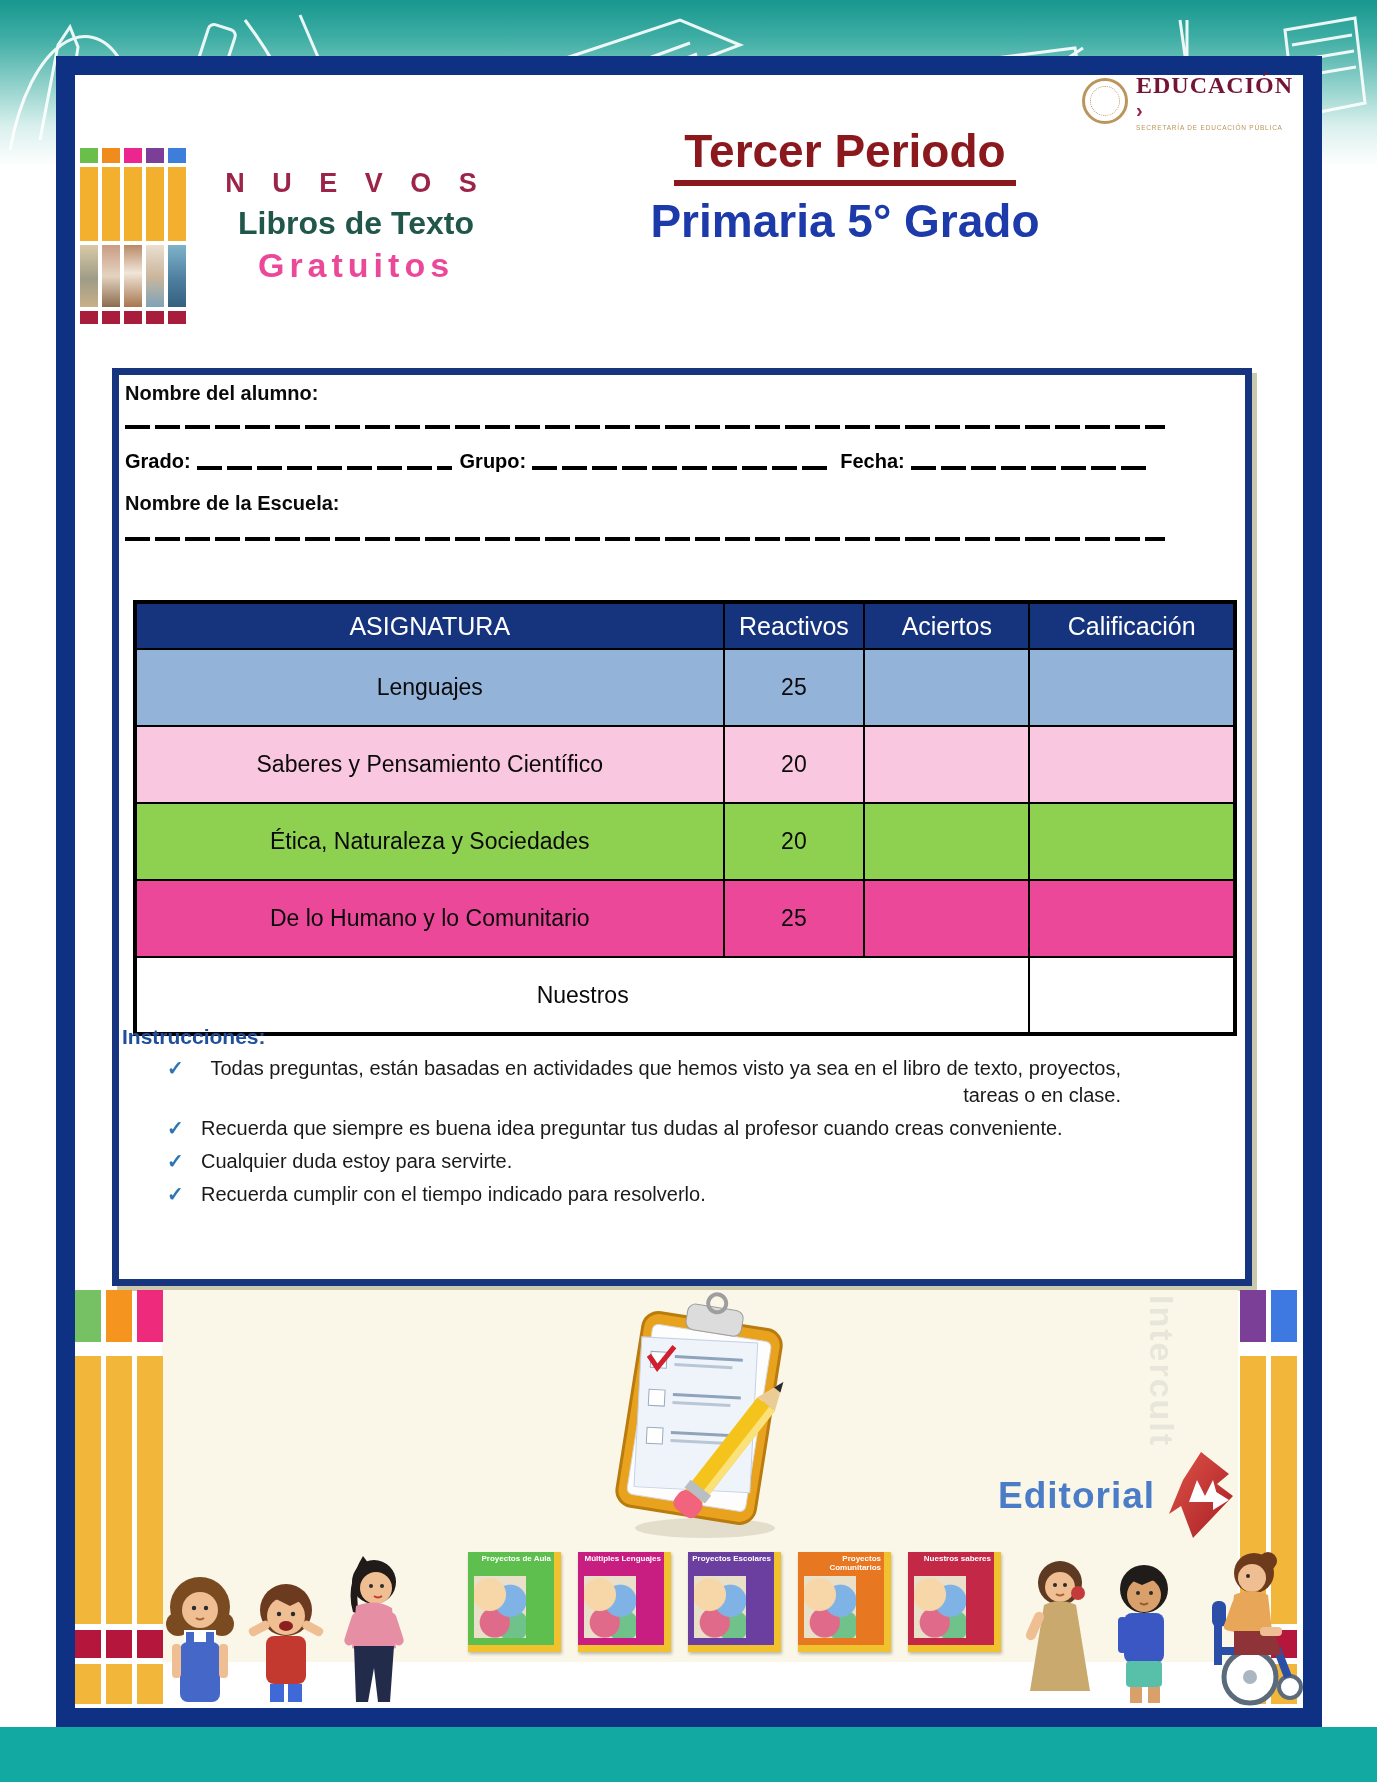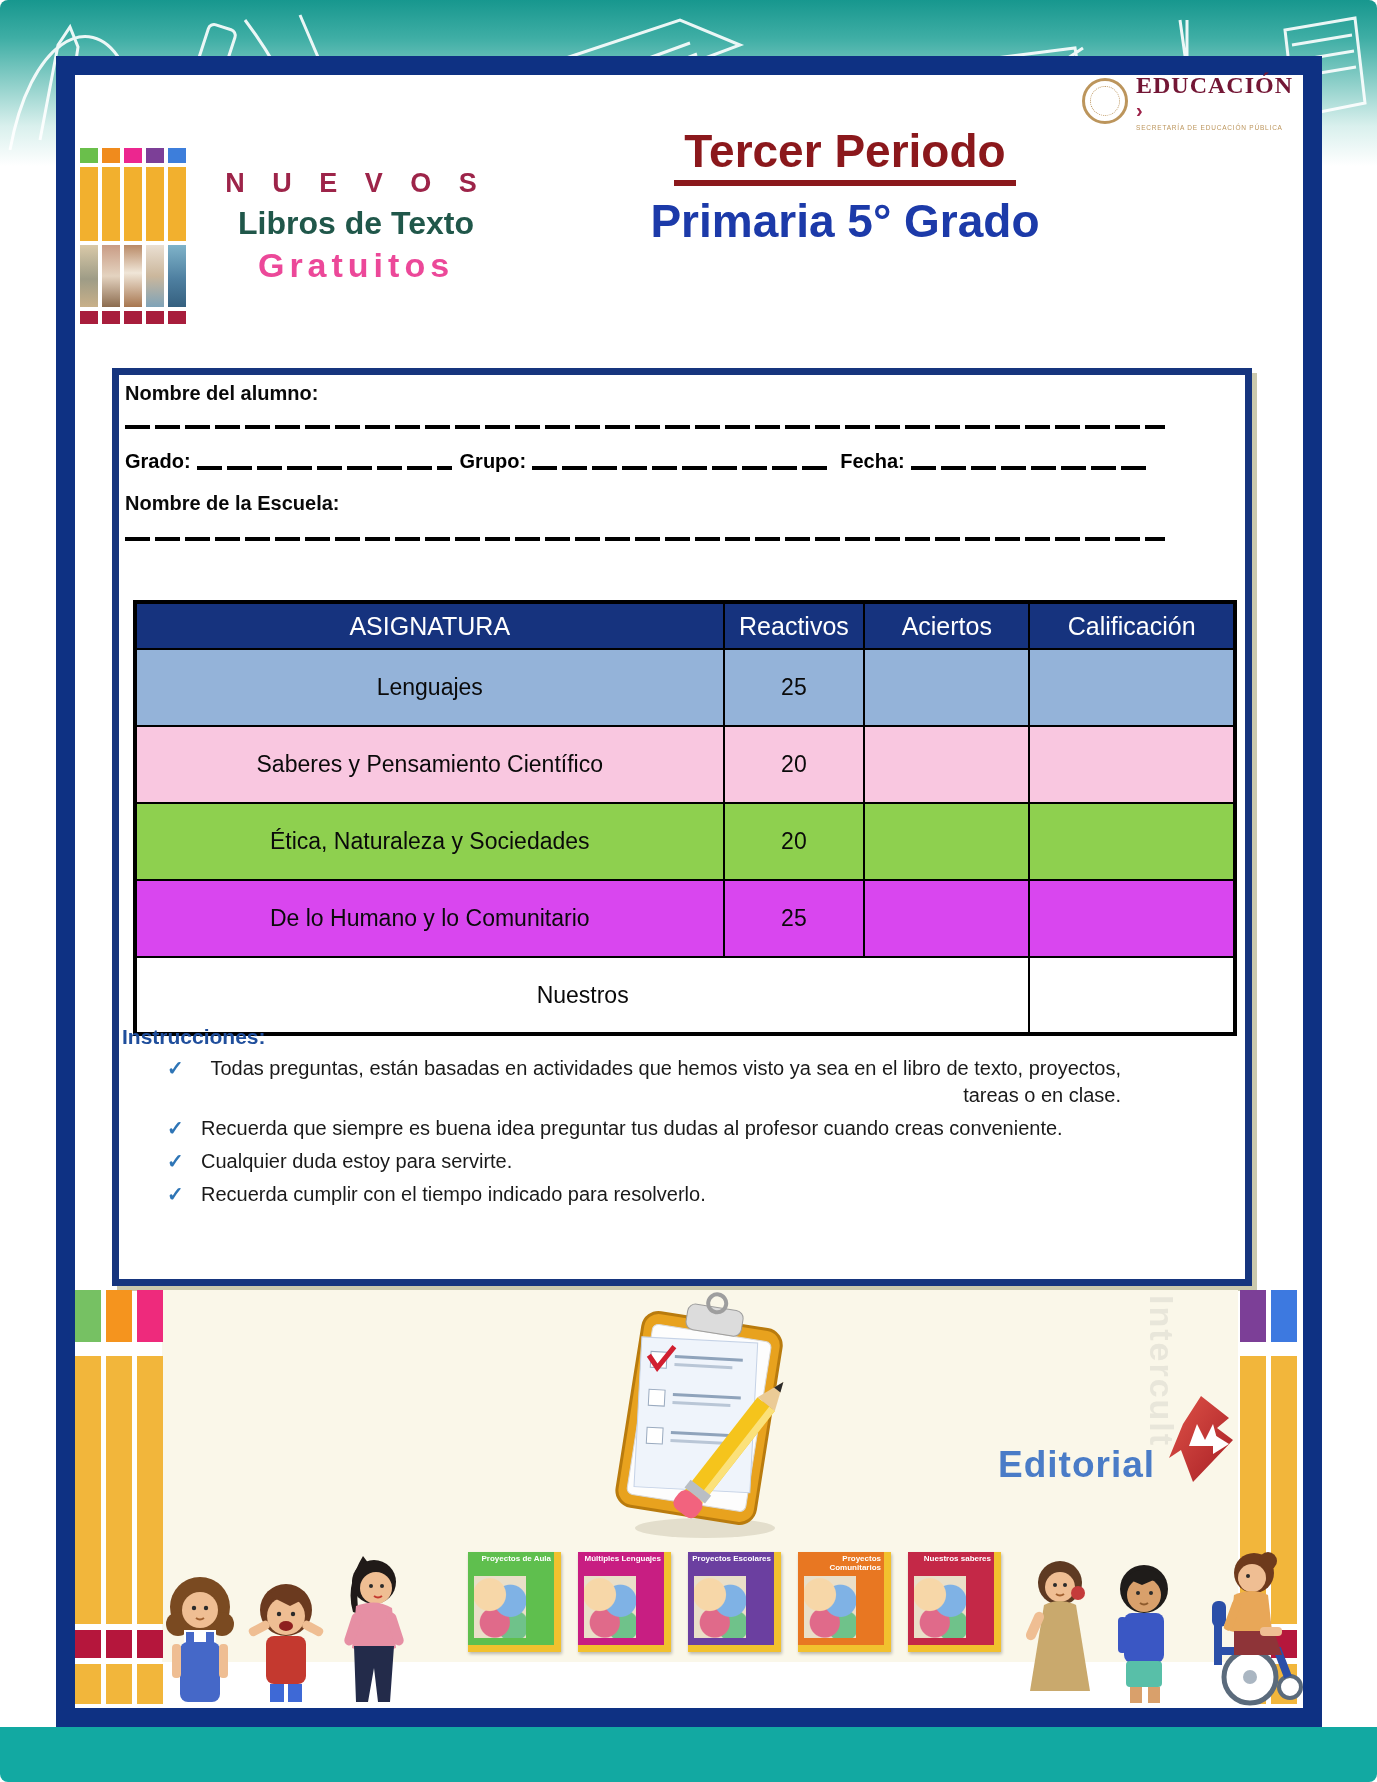--- a/index.html
+++ b/index.html
@@ -1,18 +1,18 @@
 <!DOCTYPE html>
 <html><head>
 <meta charset="utf-8">
 <style>
   * { margin:0; padding:0; box-sizing:border-box; }
   html,body { background:#fff; }
   body { font-family:"Liberation Sans", sans-serif; }
-  .page { position:relative; width:1377px; height:1782px; background:#fff; overflow:hidden; margin:0 auto;border-radius:8px; }
+  .page { position:relative; width:1377px; height:1782px; background:#fff; overflow:hidden; margin:0 auto; }
 
   
   .teal-top { position:absolute; left:0; top:0; width:1377px; height:175px;
     background:linear-gradient(180deg,#17978E 0%,#3FAEA5 22%,#8FD0CA 48%,#D9F0ED 72%,#ffffff 95%); }
   .doodles { position:absolute; left:0; top:0; width:1377px; height:160px; }
 
   
   .teal-bottom { position:absolute; left:0; top:1727px; width:1377px; height:55px; background:#12A9A2; }
 
   
@@ -61,41 +61,41 @@
 
   
   table.scores { position:absolute; left:133px; top:600px; width:1104px; border-collapse:collapse; border:4px solid #000; table-layout:fixed; }
   table.scores th, table.scores td { border:2px solid #000; text-align:center; font-weight:normal; }
   table.scores th { background:#16337E; color:#fff; font-size:25px; height:47px; }
   table.scores td { font-size:23px; color:#0a0a0a; height:77px; }
   .c0 { width:53.5%; } .c1 { width:12.8%; } .c2 { width:15%; } .c3 { width:18.7%; }
   .row-blue td { background:#94B3D9; }
   .row-pink td { background:#F9C7E0; }
   .row-green td { background:#8ED04F; }
-  .row-yellow td { background:#d946ef; }
+  .row-yellow td { background:#ec4899; }
   .row-prom td { background:#fff; height:52px; }
 
   
   .instructions { position:absolute; left:122px; top:1025px; width:1090px; }
   .ins-title { font-size:21px; font-weight:bold; color:#1F4E9C; }
   .ins-item { display:flex; margin-top:6px; margin-left:45px; font-size:20px; color:#1a1a1a; line-height:1.35; }
   .ins-item .chk { color:#2E75B6; font-weight:bold; width:34px; flex:0 0 auto; }
   .ins-item .txt { max-width:920px;text-align:right; }
 
   
   .cream { position:absolute; left:162px; top:1290px; width:1076px; height:372px; background:#FAF7E9; }
   .deco { position:absolute; display:flex; gap:5px; }
   .deco .colsq { width:26px; height:52px; }
   .bars { position:absolute; display:flex; gap:5px; }
   .barcol { display:flex; flex-direction:column; gap:6px; }
   .seg-a { width:26px; height:268px; background:#F2B63B; }
   .seg-c { width:26px; height:28px; background:#B5163C; }
   .seg-b { width:26px; height:40px; background:#F2B63B; }
 
-  .editorial { position:absolute; left:998px; top:1394px; display:flex; align-items:flex-end; }
+  .editorial { position:absolute; left:998px; top:1450px; display:flex; align-items:center; }
   .ed-word { font-size:37px; font-weight:bold; color:#4A7CC7; letter-spacing:1px; }
 
   .books { position:absolute; left:468px; top:1552px; display:flex; gap:17px; }
   .book { width:93px; height:100px; position:relative; border-right:7px solid #F2C12E; border-bottom:7px solid #F2C12E; box-shadow:1px 2px 3px rgba(0,0,0,.25); }
   .book .btitle { position:absolute; left:3px; top:2px; right:3px; font-size:8px; line-height:1.15; font-weight:bold; color:#fff; text-align:right; }
   .book .art { position:absolute; left:6px; top:24px; width:52px; height:62px; background:
       radial-gradient(circle at 30% 30%, #F7D7A8 0 28%, transparent 30%),
       radial-gradient(circle at 70% 40%, #7FB2E5 0 30%, transparent 32%),
       radial-gradient(circle at 40% 75%, #E06A8A 0 26%, transparent 28%),
       radial-gradient(circle at 75% 80%, #6FC28A 0 24%, transparent 26%),

